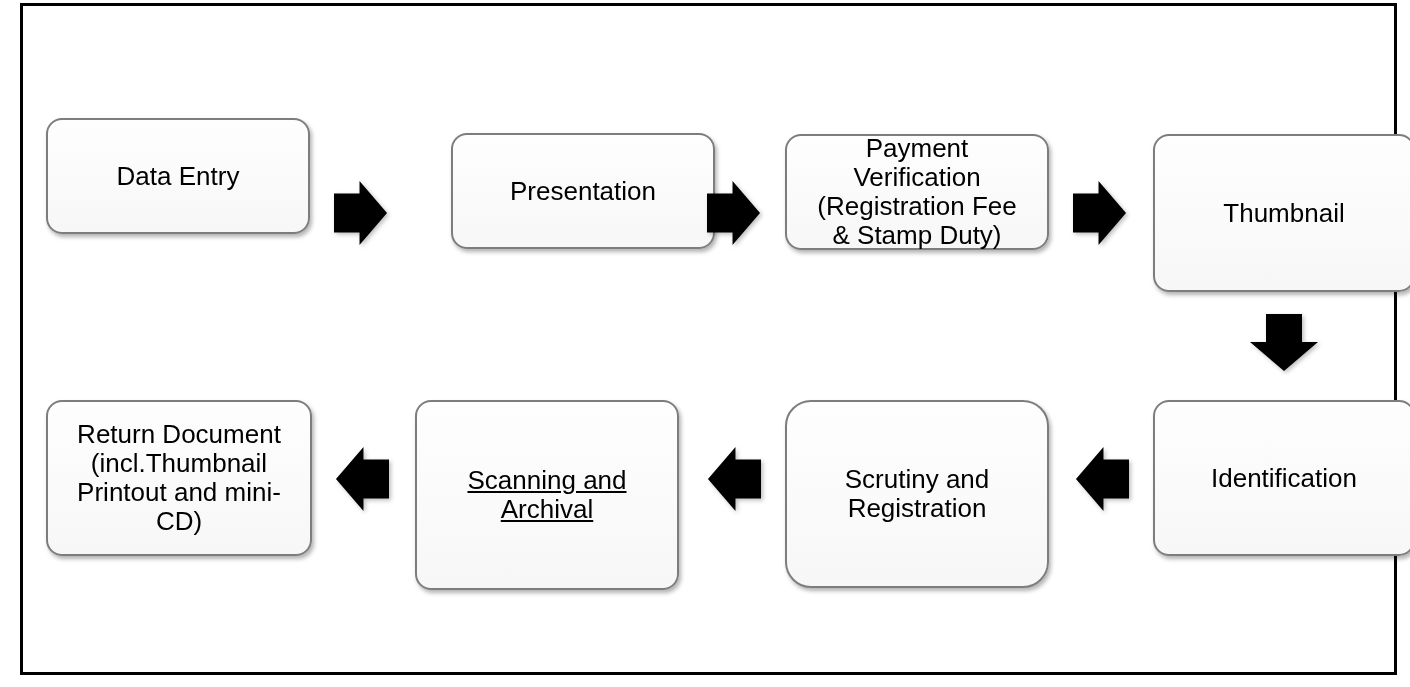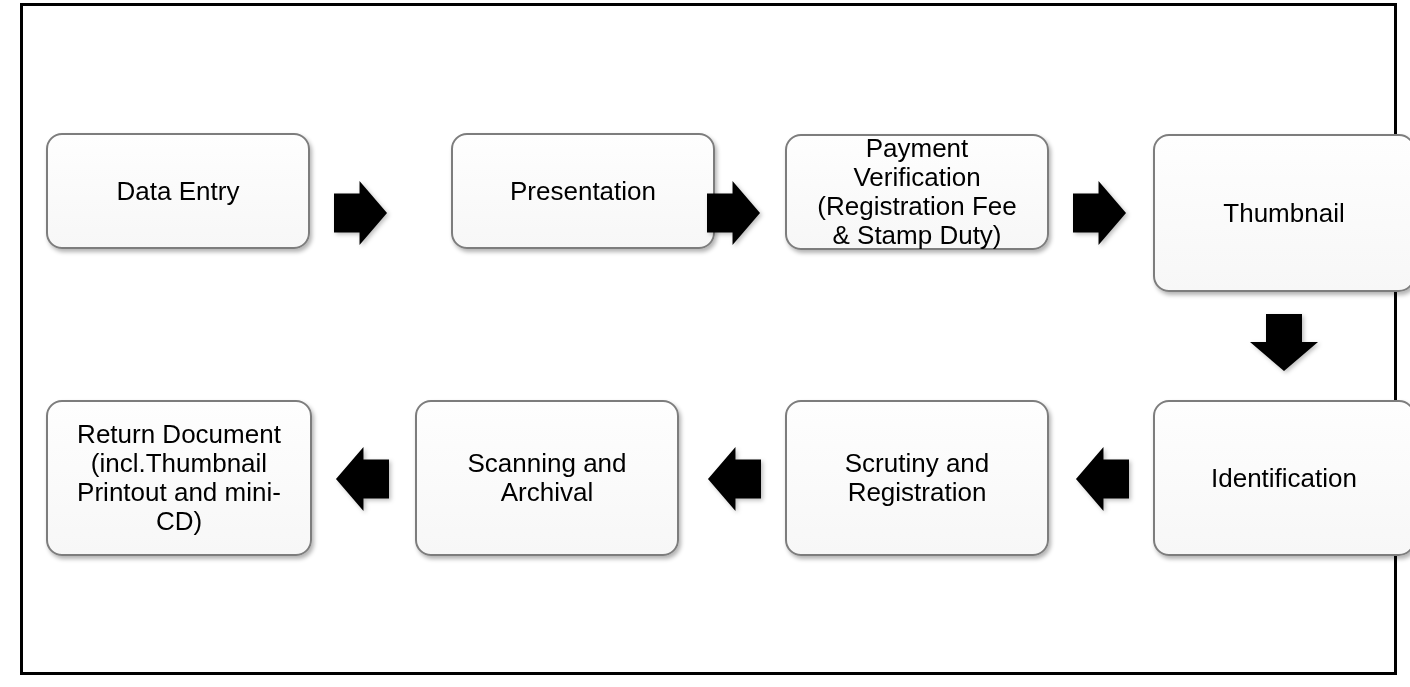--- a/index.html
+++ b/index.html
@@ -41,28 +41,28 @@
     font-size: 26px;
     line-height: 29px;
     color: #000000;
   }
   .arrow {
     position: absolute;
     fill: #000000;
     filter: drop-shadow(2px 2px 2px rgba(0,0,0,0.25));
   }
   
-  .n1 { left: 23px;   top: 127px; }
+  .n1 { left: 23px;   top: 112px; }
   .n2 { left: 392px;  top: 127px; margin-left: 36px; }
   .n3 { left: 762px;  top: 128px; }
   .n4 { left: 1130px; top: 128px; width: 262px; height: 158px; }
   
   .n5 { left: 1130px; top: 394px; width: 262px; height: 156px; }
-  .n6 { left: 762px;  top: 394px; height: 156px; }
-  .n7 { left: 392px;  top: 394px; height: 156px; }
+  .n6 { left: 762px;  top: 394px; height: 188px; border-radius: 26px; }
+  .n7 { left: 392px;  top: 394px; height: 190px; text-decoration: underline; }
   .n8 { left: 23px;   top: 394px; width: 266px; height: 156px; }
   
   .a1 { left: 311px;  top: 174px; width: 54px; height: 66px; }
   .a2 { left: 684px;  top: 174px; width: 54px; height: 66px; }
   .a3 { left: 1050px; top: 174px; width: 54px; height: 66px; }
   .a4 { left: 1226px; top: 308px; width: 70px; height: 58px; }
   .a5 { left: 1052px; top: 440px; width: 54px; height: 66px; }
   .a6 { left: 684px;  top: 440px; width: 54px; height: 66px; }
   .a7 { left: 312px;  top: 440px; width: 54px; height: 66px; }
 </style>

